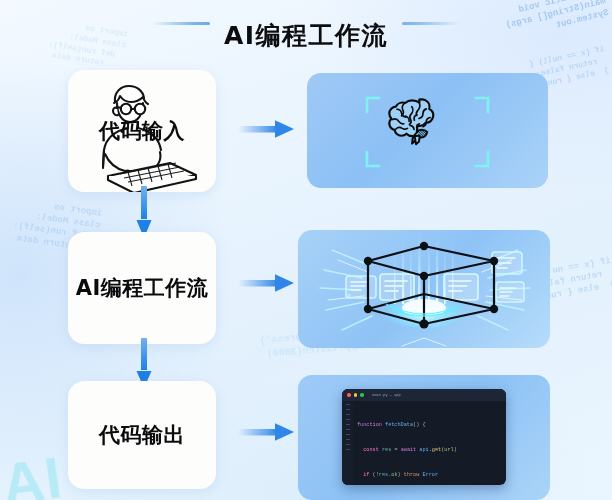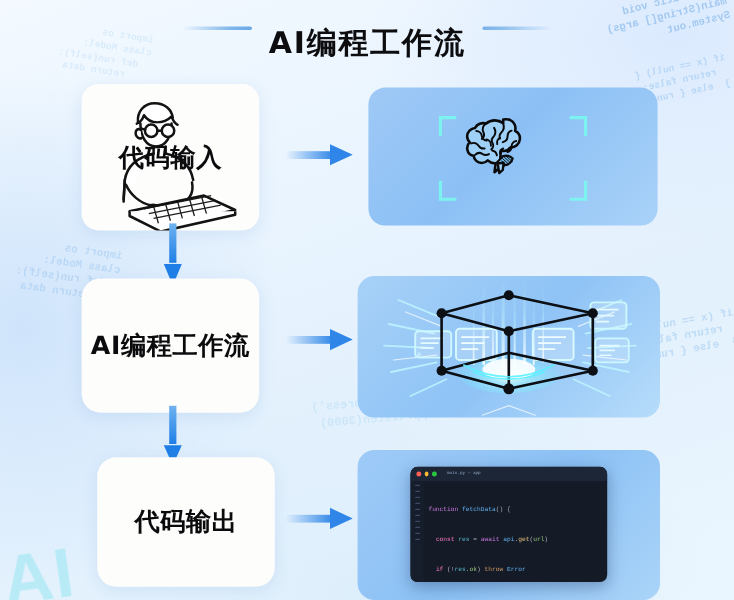--- a/index.html
+++ b/index.html
@@ -48,23 +48,23 @@
   .t-rule { width:58px; height:3px; border-radius:2px; }
   .t-rule.l { background:linear-gradient(90deg, rgba(147,197,253,0) 0%, #7fb6ea 70%, #6aa9e6 100%); }
   .t-rule.r { background:linear-gradient(270deg, rgba(147,197,253,0) 0%, #8fc0ee 70%, #79b2e9 100%); }
 
   
   .card { position:absolute; background:#fdfdfb; border-radius:16px;
           box-shadow:0 3px 12px rgba(86,140,200,.13);
           display:flex; align-items:center; justify-content:center; }
   .card-label { font-size:21px; font-weight:800; color:#0b0b0d; letter-spacing:.5px;
                 font-family:"DejaVu Sans","Liberation Sans",sans-serif; z-index:3; position:relative; }
-  #card-1 { left:68px; top:70px;  width:148px; height:122px;border-radius:14px; }
+  #card-1 { left:68px; top:70px;  width:148px; height:122px; }
   #card-2 { left:68px; top:232px; width:148px; height:112px; }
-  #card-3 { left:68px; top:381px; width:148px; height:108px;margin-left:13px; }
+  #card-3 { left:68px; top:381px; width:148px; height:108px; }
 
   
   .sketch { position:absolute; inset:0; }
 
   
   .varrow { position:absolute; width:16px; }
   #varrow-1 { left:136px; top:186px; height:52px; }
   #varrow-2 { left:136px; top:338px; height:50px; }
 
   

